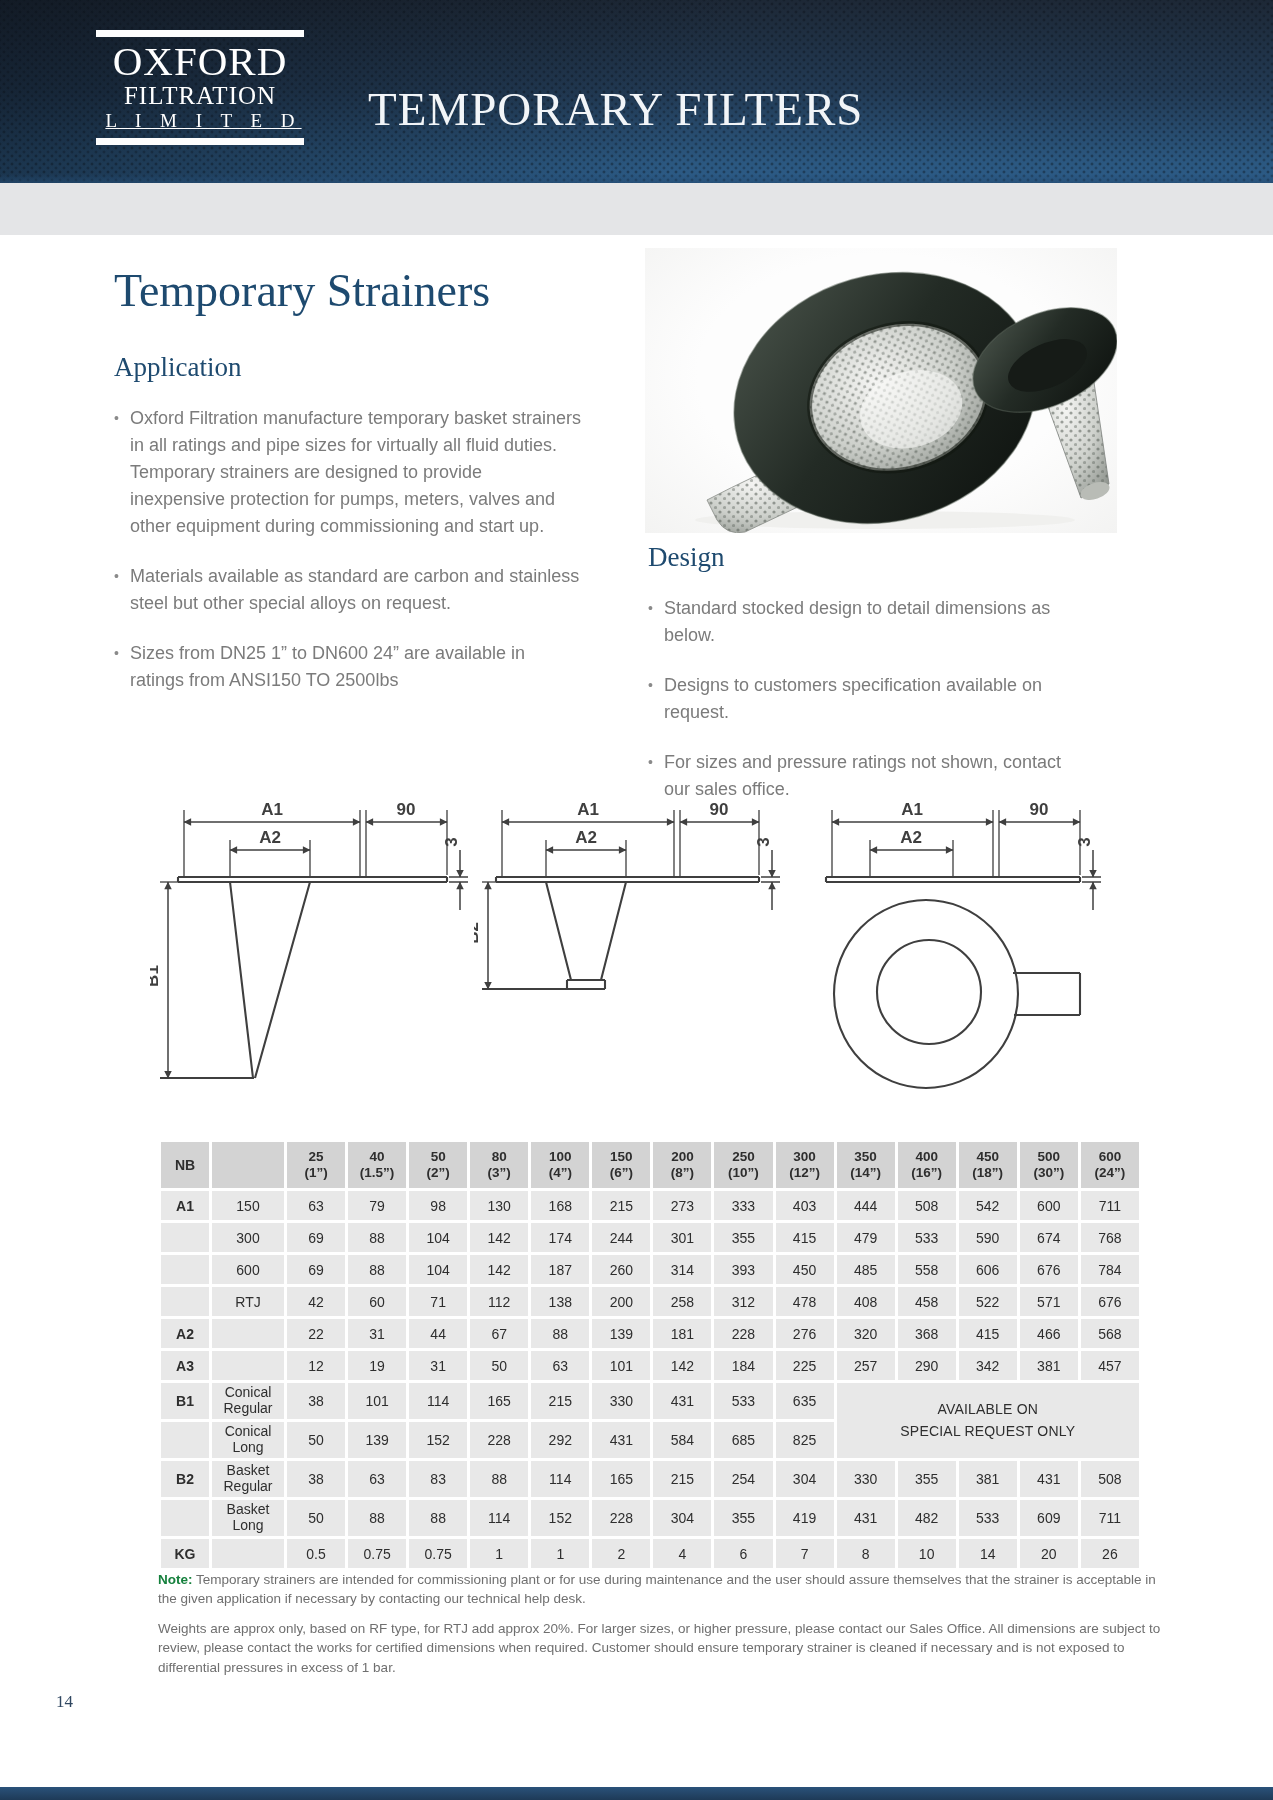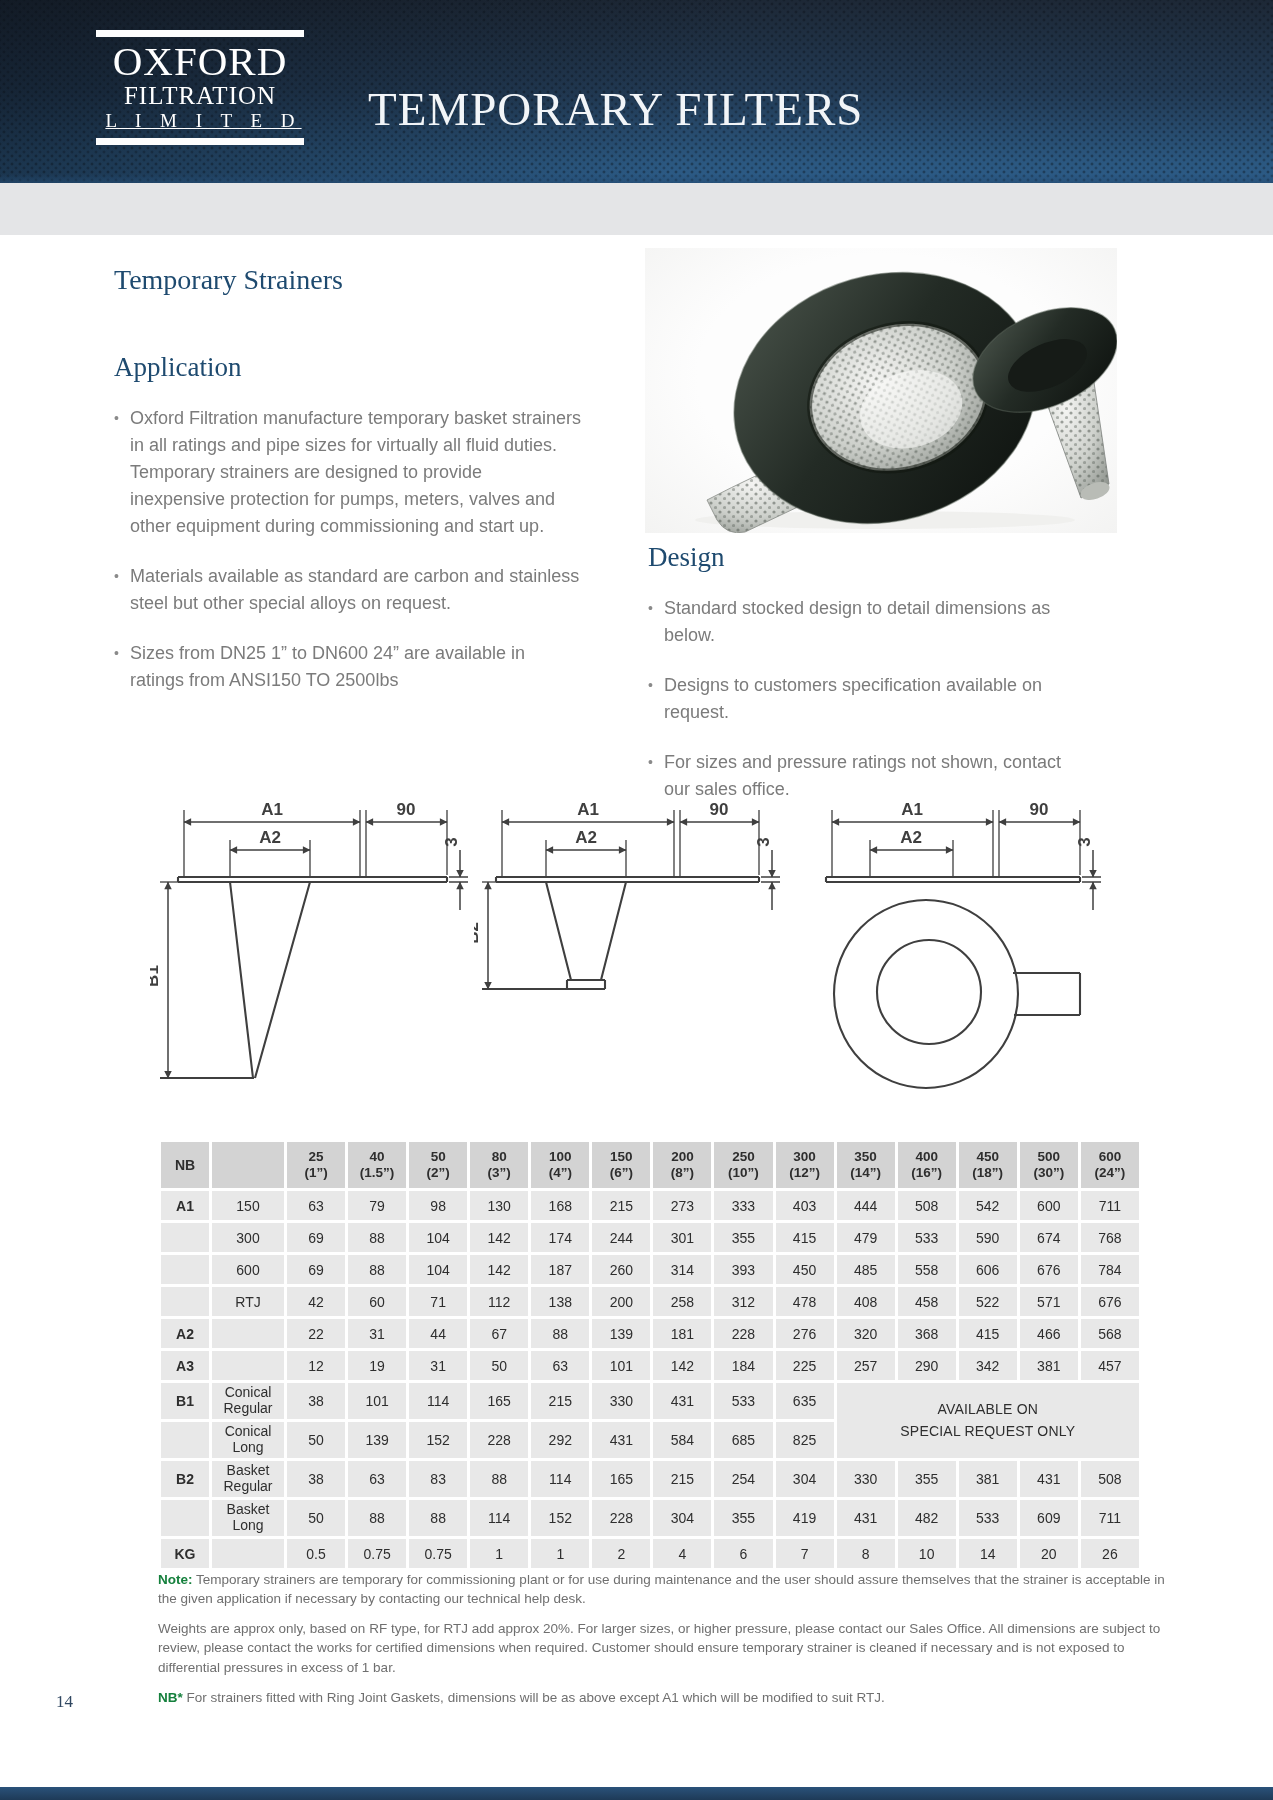--- a/index.html
+++ b/index.html
@@ -28,21 +28,21 @@
   .logo .l1{font-size:41px;letter-spacing:1px;line-height:1.0;margin-top:4px;}
   .logo .l2{font-size:25px;letter-spacing:1px;line-height:1.08;}
   .logo .l3{font-size:19px;letter-spacing:7px;line-height:1.25;margin-bottom:5px;text-indent:7px;text-decoration:underline;}
   .hdr-title{position:absolute;left:368px;top:82px;color:#f2f5f8;z-index:2;
         font-family:"Liberation Serif",serif;font-size:47px;letter-spacing:1px;white-space:nowrap;}
 
   .grayband{position:absolute;left:0;top:183px;width:100%;height:52px;background:#e4e5e7;}
 
   
   .h1{position:absolute;left:114px;top:264px;margin:0;font-family:"Liberation Serif",serif;
-      font-weight:400;font-size:28px;color:#1e4a6f;}
+      font-weight:400;font-size:46px;color:#1e4a6f;}
   .sect{position:absolute;}
   .sect h2{margin:0;font-family:"Liberation Serif",serif;font-weight:400;font-size:27px;color:#1e4a6f;}
   .sect ul{margin:22px 0 0 0;padding:0;list-style:none;}
   .sect li{display:flex;gap:11px;margin-bottom:23px;font-size:18px;color:#7b7b7b;line-height:1.5;}
   .sect li .dot{flex:0 0 auto;font-size:14px;line-height:1.9;color:#8a8a8a;}
   #app-sect{left:114px;top:352px;width:468px;}
   #des-sect{left:648px;top:542px;width:438px;}
 
   
   .photo{position:absolute;left:645px;top:248px;width:472px;height:285px;
@@ -503,20 +503,19 @@
             <td data-name="table-cell">10</td>
             <td data-name="table-cell">14</td>
             <td data-name="table-cell">20</td>
             <td data-name="table-cell">26</td>
           </tr>
         </tbody>
       </table>
   </div>
 
   <div class="notes" data-name="footnotes">
-    <p data-name="note-1"><b data-name="note-1-label">Note:</b> <span data-name="note-1-text">Temporary strainers are temporary for commissioning plant or for use during maintenance and the user should assure themselves that the strainer is acceptable in the given application if necessary by contacting our technical help desk.</span></p>
+    <p data-name="note-1"><b data-name="note-1-label">Note:</b> <span data-name="note-1-text">Temporary strainers are intended for commissioning plant or for use during maintenance and the user should assure themselves that the strainer is acceptable in the given application if necessary by contacting our technical help desk.</span></p>
     <p data-name="note-2"><span data-name="note-2-text">Weights are approx only, based on RF type, for RTJ add approx 20%. For larger sizes, or higher pressure, please contact our Sales Office. All dimensions are subject to review, please contact the works for certified dimensions when required. Customer should ensure temporary strainer is cleaned if necessary and is not exposed to differential pressures in excess of 1 bar.</span></p>
-    <p data-name="note-3"><b data-name="note-3-label">NB*</b> <span data-name="note-3-text">For strainers fitted with Ring Joint Gaskets, dimensions will be as above except A1 which will be modified to suit RTJ.</span></p>
   </div>
 
   <div class="pagenum" data-name="page-number">14</div>
   <div class="botbar" data-name="footer-bar"></div>
 </div>
 
 </body></html>

